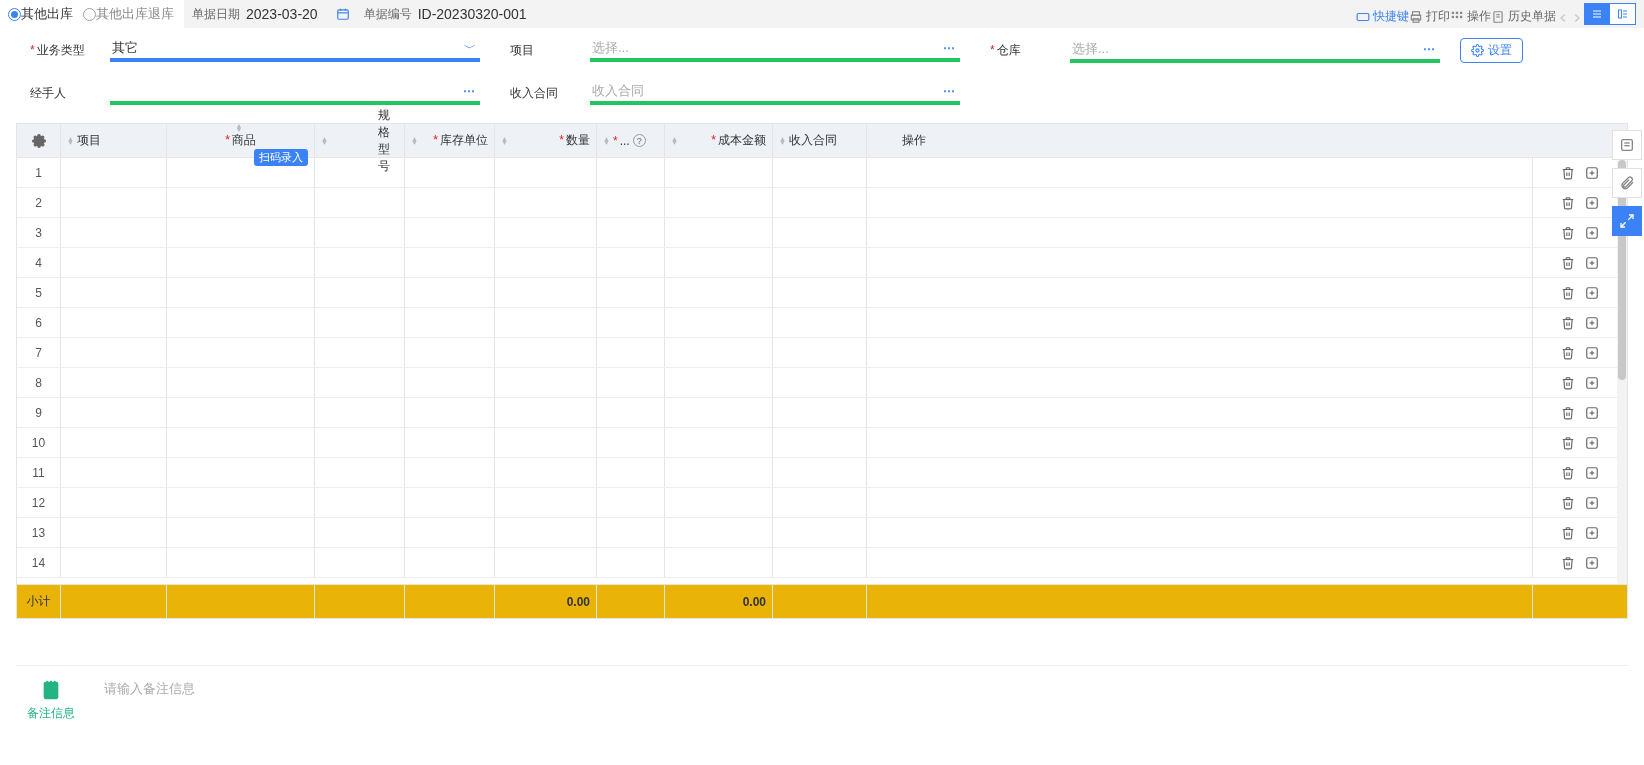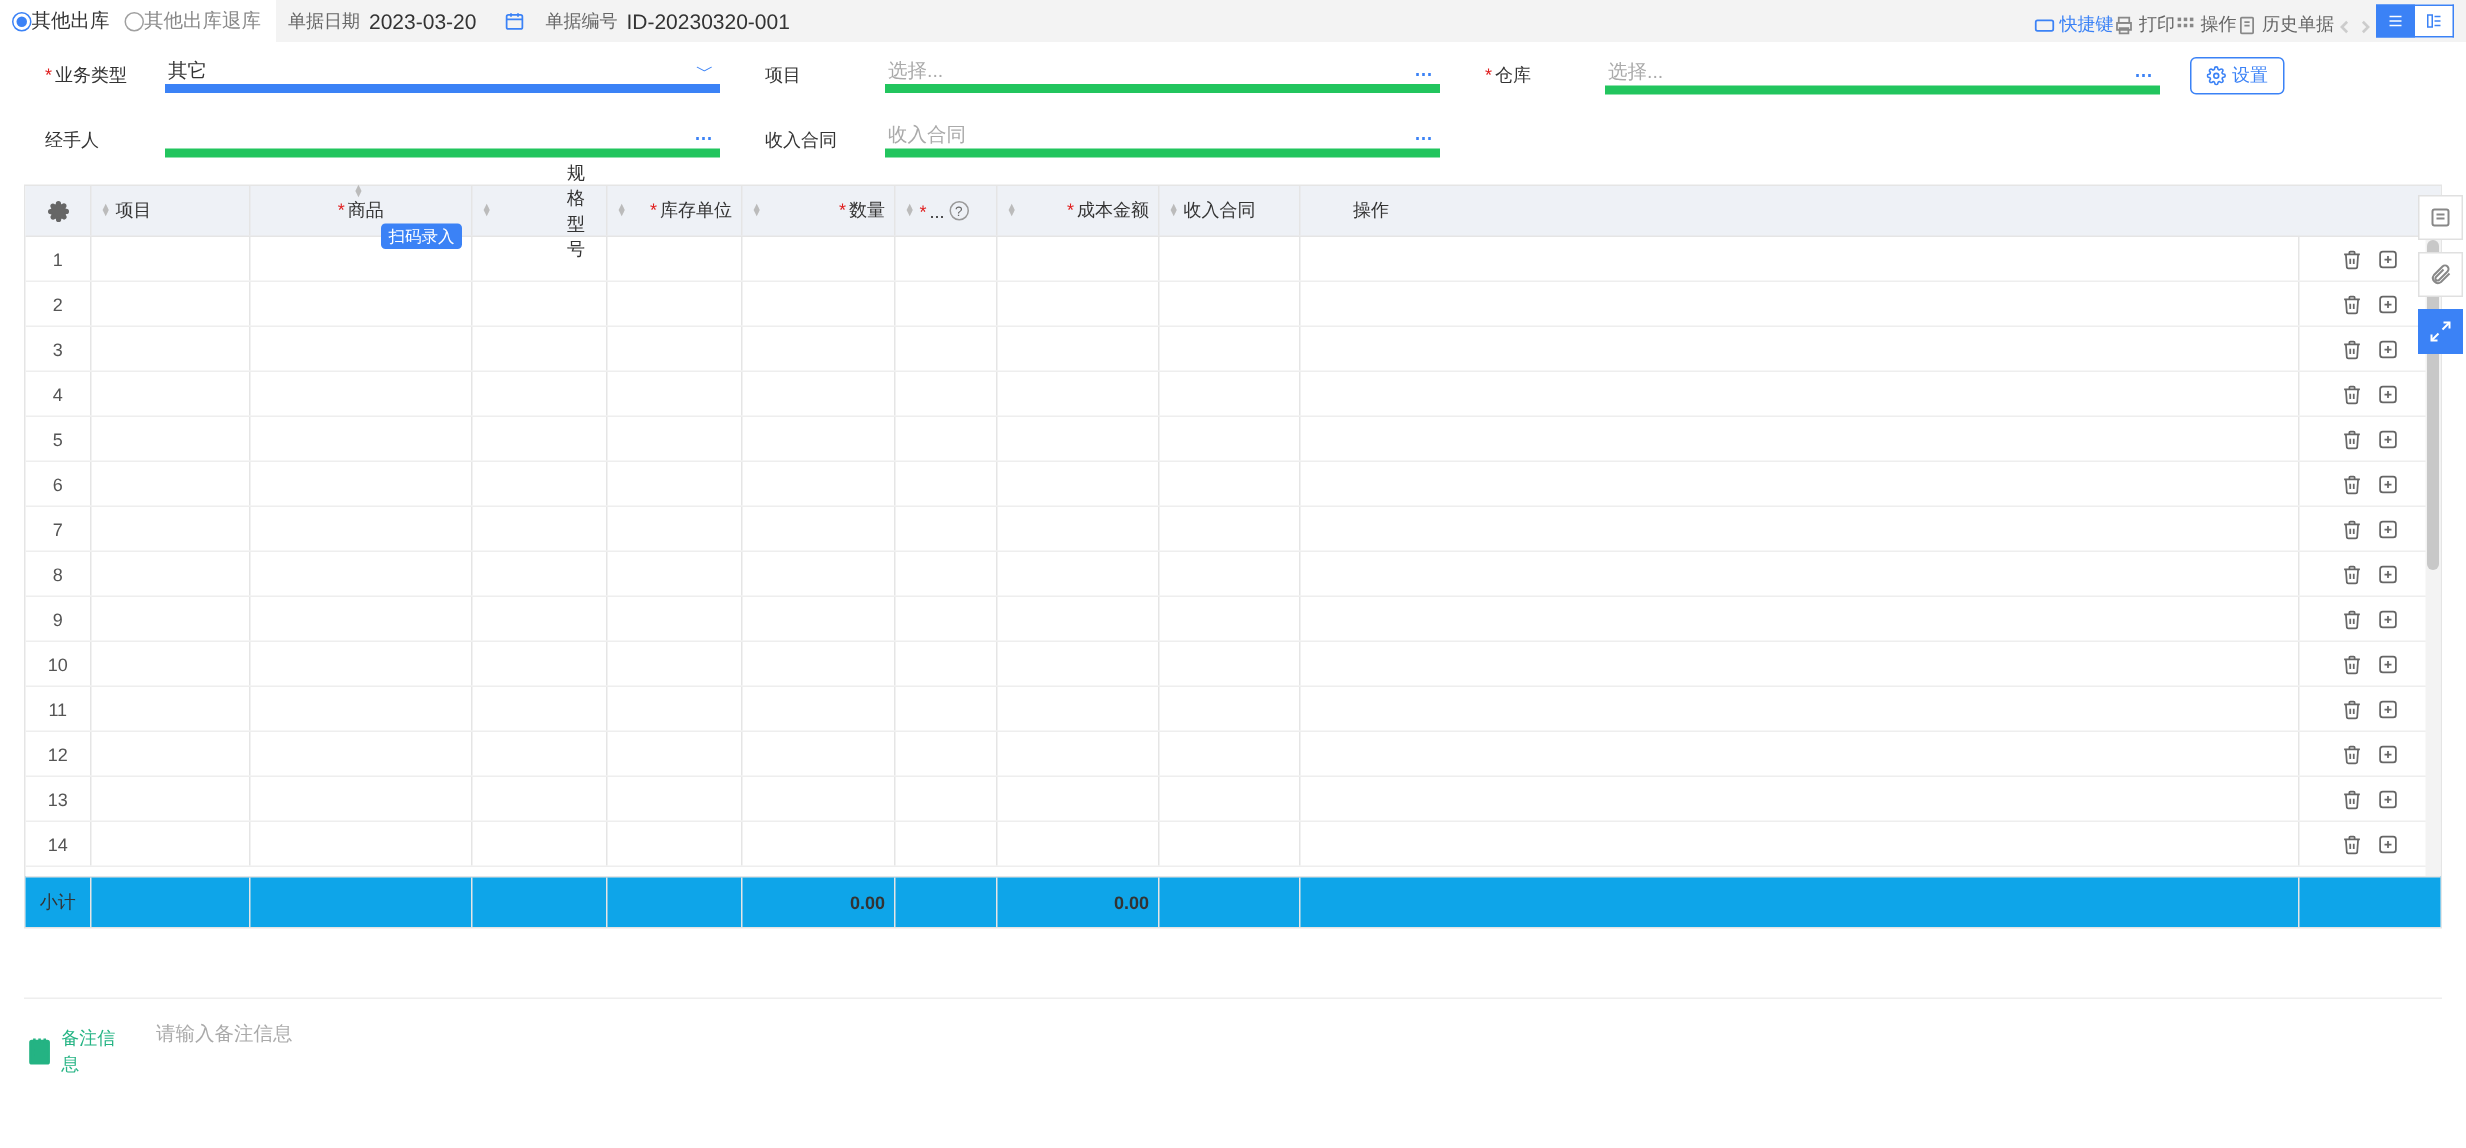--- a/index.html
+++ b/index.html
@@ -32,21 +32,21 @@
 
 
 .form-area { padding: 10px 30px 0 30px; }
 .form-row { display: flex; align-items: flex-start; margin-bottom: 18px; }
 .form-cell { display: flex; align-items: center; }
 .fc-1 { width: 480px; }
 .fc-2 { width: 480px; }
 .fc-3 { flex: 1; }
 .flabel { width: 80px; font-size: 12px; color: #333; padding-right: 8px; white-space: nowrap; }
 .req::before { content: "*"; color: #e02020; margin-right: 2px; }
-.finput { flex: 1; max-width: 370px; border-bottom: 6px solid #22c55e; height: 24px; display: flex; align-items: flex-end; position: relative; padding: 0 2px; }
+.finput { flex: 1; max-width: 370px; border-bottom: 4px solid #22c55e; height: 24px; display: flex; align-items: center; position: relative; padding: 0 2px; }
 .finput.blue-border { border-bottom-color: #3b82f6; }
 .finput-text { color: #333; font-size: 13px; }
 .finput-ph { color: #aaa; font-size: 13px; }
 .chev-down { position: absolute; right: 4px; color: #3b82f6; font-size: 12px; }
 .dots { position: absolute; right: 4px; color: #3b82f6; letter-spacing: 1px; font-weight: bold; cursor: pointer; }
 .settings-btn { border: 1px solid #3b82f6; color: #3b82f6; border-radius: 4px; padding: 3px 10px; display: flex; align-items: center; gap: 4px; font-size: 12px; margin-left: 20px; cursor:pointer; }
 
 
 .table-wrap { margin: 4px 16px 0 16px; border: 1px solid #e5e5e5; display: flex; flex-direction: column; height: 496px; position: relative; }
 .thead { display: flex; background: #eef1f6; height: 34px; align-items: stretch; border-bottom: 1px solid #e5e5e5; }
@@ -58,40 +58,40 @@
 .sort { display:flex; flex-direction:column; line-height:4px; font-size:7px; color:#bbb; margin-right:2px; width:8px;}
 .scan-tag { background: #3b82f6; color: #fff; border-radius: 3px; padding: 1px 5px; font-size: 11px; margin-left: auto; }
 .help-ico { width: 13px; height: 13px; border: 1px solid #999; border-radius: 50%; display: flex; align-items: center; justify-content: center; font-size: 9px; color: #666; margin-left: 3px; }
 
 .tbody { flex: 1; overflow: hidden; }
 .tr { display: flex; height: 30px; border-bottom: 1px solid #eee; }
 .row-num { color: #555; font-size: 12px; }
 .row-act { display: flex; gap: 10px; justify-content:center; width:100%;}
 .act-ico { width: 14px; height: 14px; cursor: pointer; color: #666; }
 
-.tfoot { display: flex; height: 34px; background: #0ea5e9; border-top: 1px solid #e5e5e5; align-items: stretch; }
+.tfoot { display: flex; height: 34px; background: #eab308; border-top: 1px solid #e5e5e5; align-items: stretch; }
 
 .col-gear { width: 44px; }
 .col-proj { width: 106px; }
 .col-prod { width: 148px; flex-direction: column; }
 .col-spec { width: 90px; gap: 48px; }
 .col-unit { width: 90px; }
 .col-qty  { width: 102px; }
 .col-star { width: 68px; }
 .col-cost { width: 108px; }
 .col-inc  { width: 94px; }
 .col-avail{ flex: 1; }
 .col-ops  { width: 94px; }
 
 .vscroll { position: absolute; right: 0; top: 34px; bottom: 34px; width: 10px; background: #f3f3f3; }
 .vscroll-thumb { position: absolute; right: 1px; top: 2px; width: 8px; height: 220px; background: #c8c8c8; border-radius: 4px; }
 
 
 .remarks { position: absolute; bottom: 30px; left: 16px; right: 16px; height: 70px; display: flex; border-top: 1px solid #eee; }
-.rem-tab { width: 70px; display: flex; flex-direction: row; align-items: center; justify-content: center; gap: 4px; color: #24b383; font-size:12px;}
+.rem-tab { width: 70px; display: flex; flex-direction: column; align-items: center; justify-content: center; gap: 4px; color: #24b383; font-size:12px;}
 .rem-ico { width: 22px; height: 22px; fill: #24b383; }
 .rem-input { flex: 1; padding: 14px 18px; color: #aaa; font-size: 13px; }
 
 
 .side-rail { position: absolute; right: 0; top: 130px; width: 34px; display: flex; flex-direction: column; gap: 8px; align-items:center; }
 .sr-btn { width: 30px; height: 30px; border: 1px solid #e0e0e0; background: #fff; display: flex; align-items: center; justify-content: center; cursor: pointer; color:#888; }
 .sr-btn.blue { background: #3b82f6; color: #fff; border-color:#3b82f6;}
 
 svg { display: block; }
 </style>

